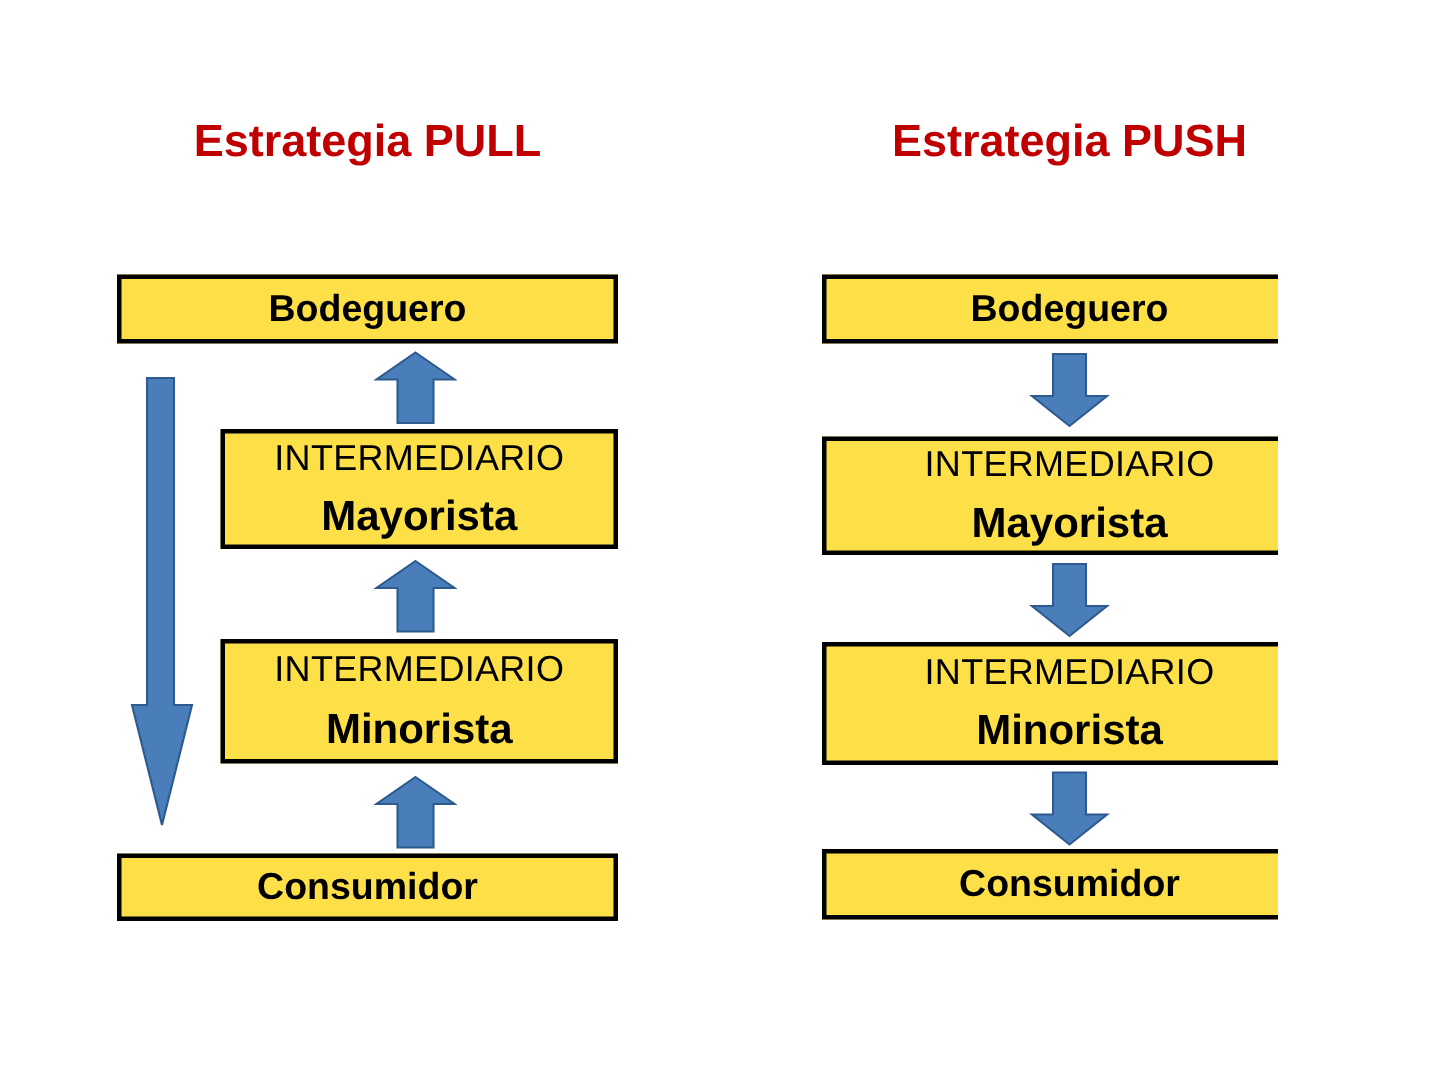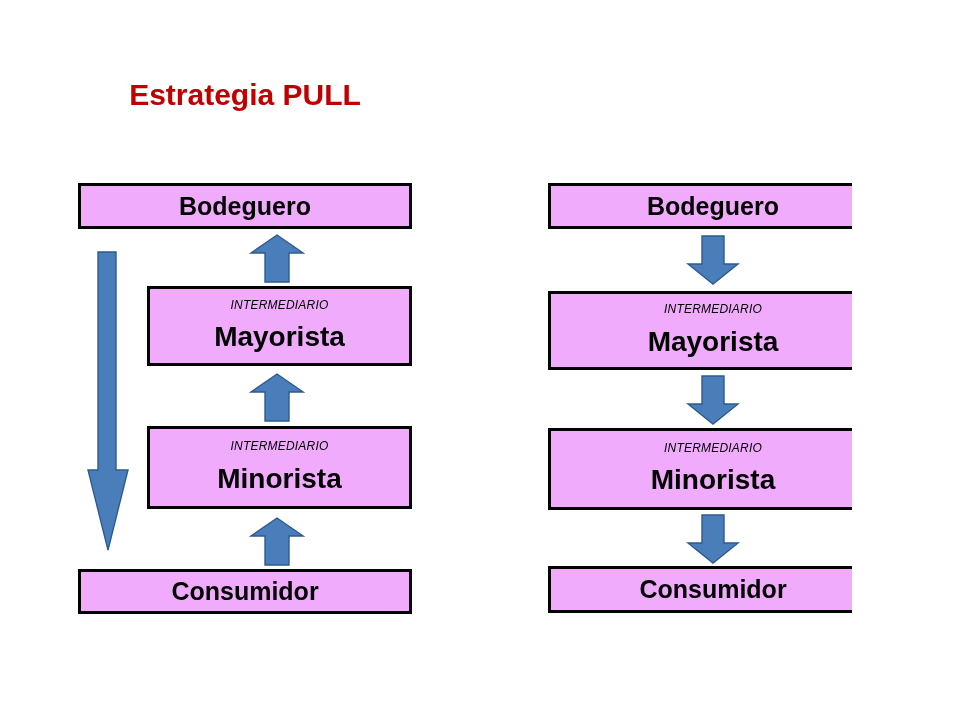--- a/index.html
+++ b/index.html
@@ -30,45 +30,44 @@
     text-align: center;
     white-space: nowrap;
   }
   #title-pull { left: 78px;  top: 80px;  width: 334px; }
   #title-push { left: 548px; top: 80px;  width: 330px; }
 
   
   .node {
     position: absolute;
     box-sizing: border-box;
-    background: #f0abfc;
+    background: #fde047;
     border: 3px solid #000000;
     display: flex;
     flex-direction: column;
     align-items: center;
     justify-content: center;
     text-align: center;
   }
   .node .line1, .node .line2 {
     line-height: 1.15;
     color: #000000;
     white-space: nowrap;
   }
   
   .node.endpoint .line1 {
     font-size: 25px;
     font-weight: bold;
   }
   
   .node.inter .line1 {
-    font-size: 12px;
+    font-size: 24px;
     font-weight: normal;
     letter-spacing: 0.2px;
     margin-bottom: 9px;
-    font-style: italic;
   }
   .node.inter .line2 {
     font-size: 28px;
     font-weight: bold;
   }
 
   
   #pull-bodeguero { left: 78px;  top: 183px; width: 334px; height: 46px; }
   #pull-mayorista { left: 147px; top: 286px; width: 265px; height: 80px; }
   #pull-minorista { left: 147px; top: 426px; width: 265px; height: 83px; }
@@ -113,20 +112,21 @@
     white-space: nowrap;
   }
 </style>
 </head>
 <body>
 
 <div id="slide">
 
   <div class="col-title" id="title-pull">Estrategia PULL</div>
 
+  <div class="col-title" id="title-push">Estrategia PUSH</div>
 
   <div class="node endpoint" id="pull-bodeguero">
     <div class="line1">Bodeguero</div>
   </div>
 
   <div class="arrow" id="pull-arrow-1">
     <svg width="56" height="50" viewBox="0 0 56 50">
       <polygon points="28,2 54,20 40,20 40,49 16,49 16,20 2,20" fill="#4A7EBB" stroke="#2E5A8E" stroke-width="1.4"></polygon>
     </svg>
   </div>

